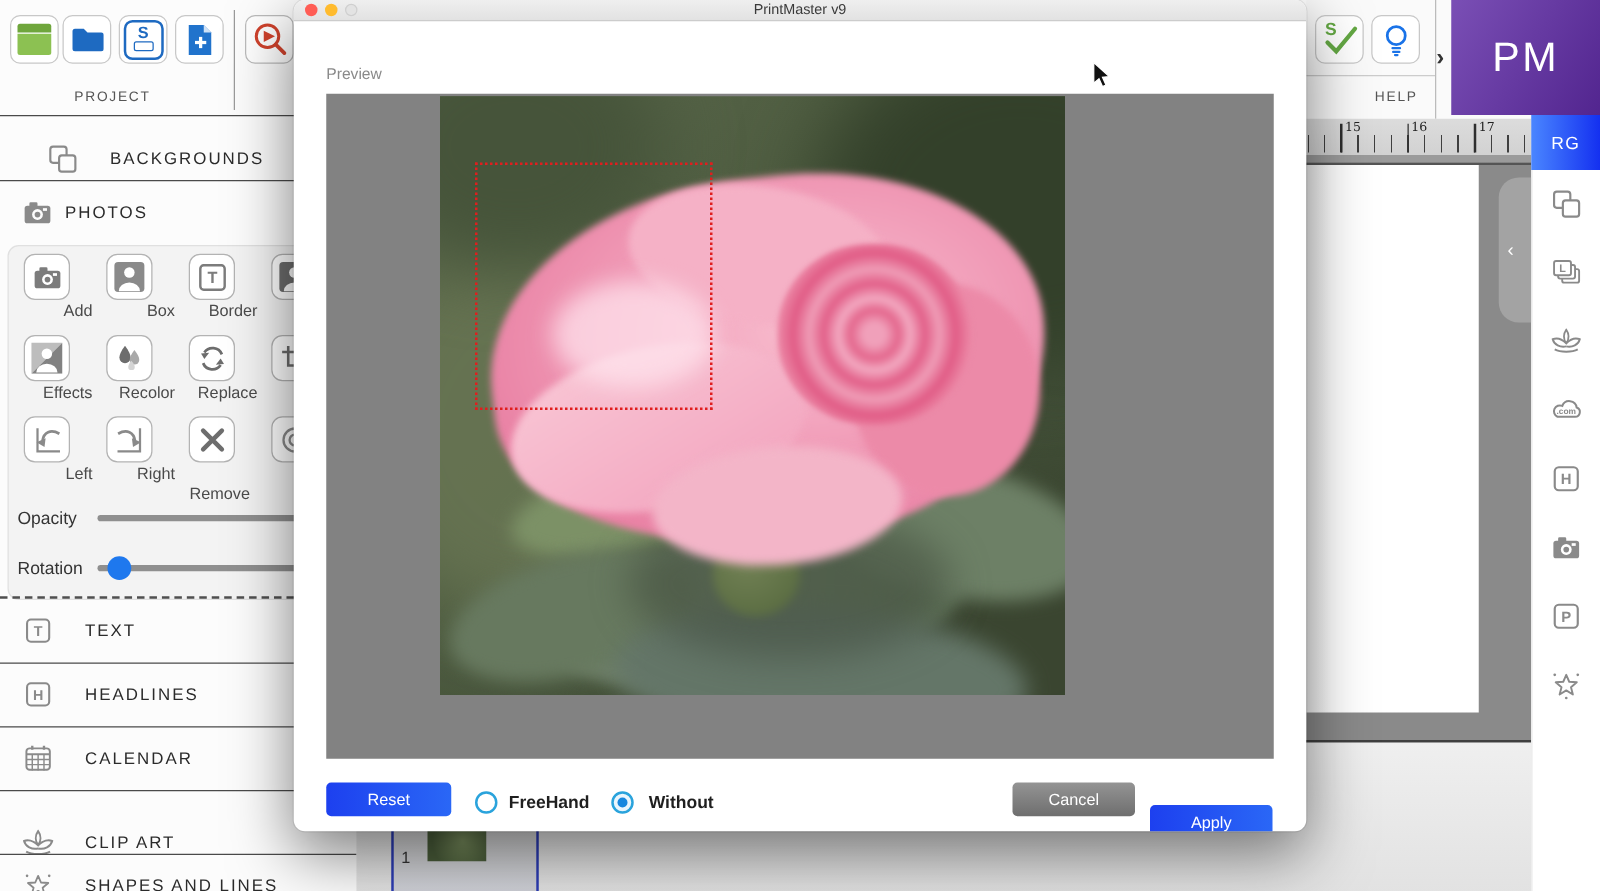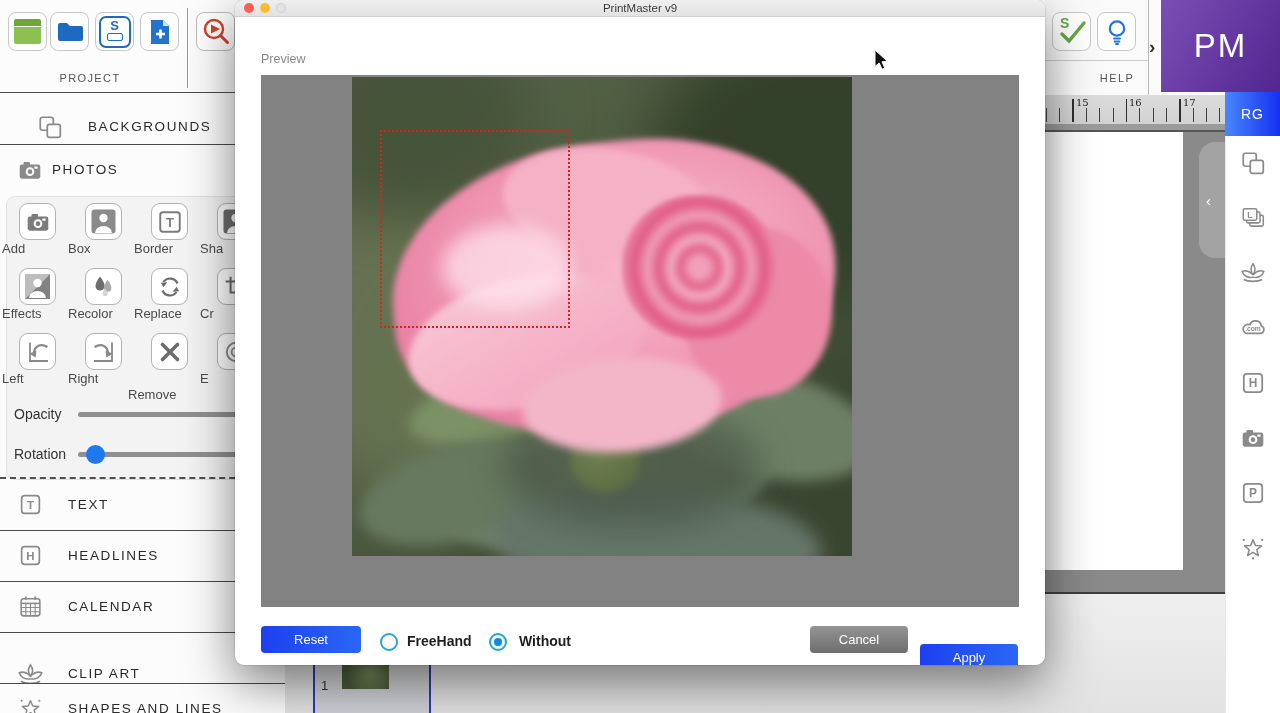--- a/index.html
+++ b/index.html
@@ -10,21 +10,21 @@
   .sidebar{left:0;top:0;width:285px;height:713px;background:#fcfcfc;z-index:1;}
   .icnbox{border:1px solid #c8c8c8;border-radius:8px;background:#fff;
           display:flex;align-items:center;justify-content:center;}
   .seclabel{font-size:11px;color:#555;letter-spacing:1.4px;}
   .rowlbl{font-size:13.5px;letter-spacing:1.6px;color:#2b2b2b;}
   .divh{position:absolute;left:0;width:285px;height:1px;background:#4a4a4a;}
   .toolpanel{left:6px;top:196px;width:273px;height:282px;background:#f3f3f3;
              border:1px solid #e0e0e0;border-radius:9px;}
   .toolbtn{position:absolute;width:35px;height:35px;background:#fff;border:1.5px solid #b3b3b3;
            border-radius:9px;display:flex;align-items:center;justify-content:center;overflow:hidden;}
-  .toollbl{position:absolute;width:72px;text-align:left;font-size:13px;color:#4a4a4a;}
+  .toollbl{position:absolute;width:72px;text-align:right;font-size:13px;color:#4a4a4a;}
   .sliderlbl{font-size:14px;color:#333;}
   .slidertrack{position:absolute;height:5px;background:#8f8f8f;border-radius:3px;}
   .sliderthumb{position:absolute;width:19px;height:19px;border-radius:50%;}
   
   .dialog{left:235px;top:0;width:810px;height:665px;background:#fff;border-radius:9px;
           box-shadow:0 18px 50px rgba(0,0,0,.5),0 0 0 1px rgba(0,0,0,.08);z-index:10;overflow:hidden;}
   .titlebar{position:absolute;left:0;top:0;width:810px;height:16px;
             background:linear-gradient(#efefef,#e2e2e2);border-bottom:1px solid #cccccc;}
   .tlight{position:absolute;top:3px;width:10px;height:10px;border-radius:50%;}
   .btn{position:absolute;display:flex;align-items:center;justify-content:center;

